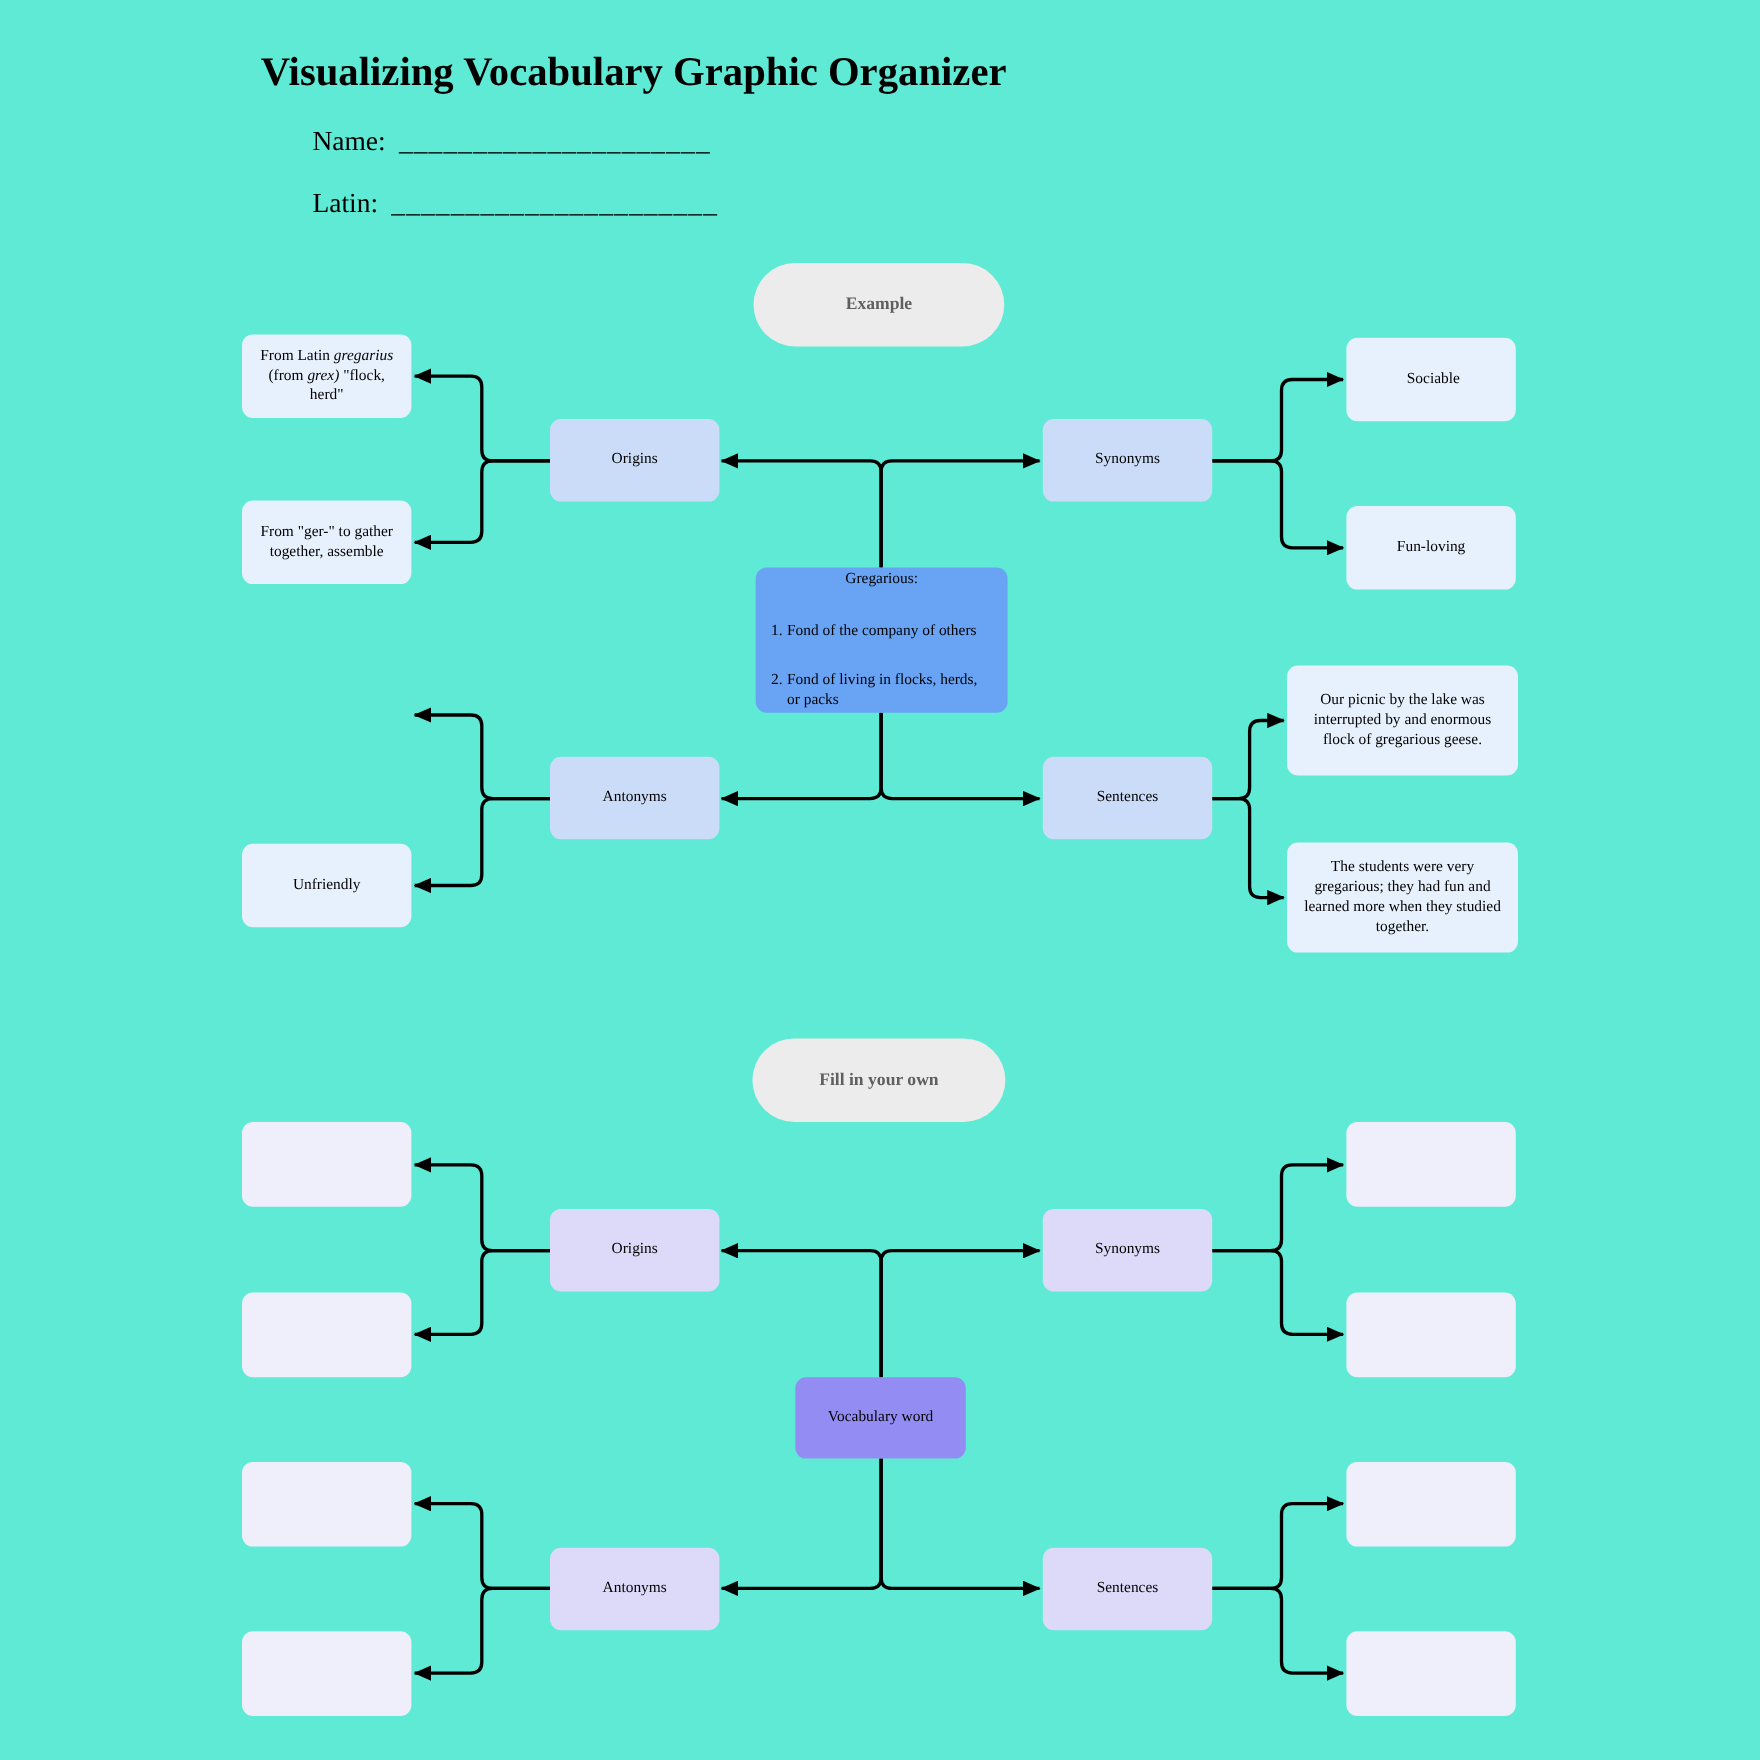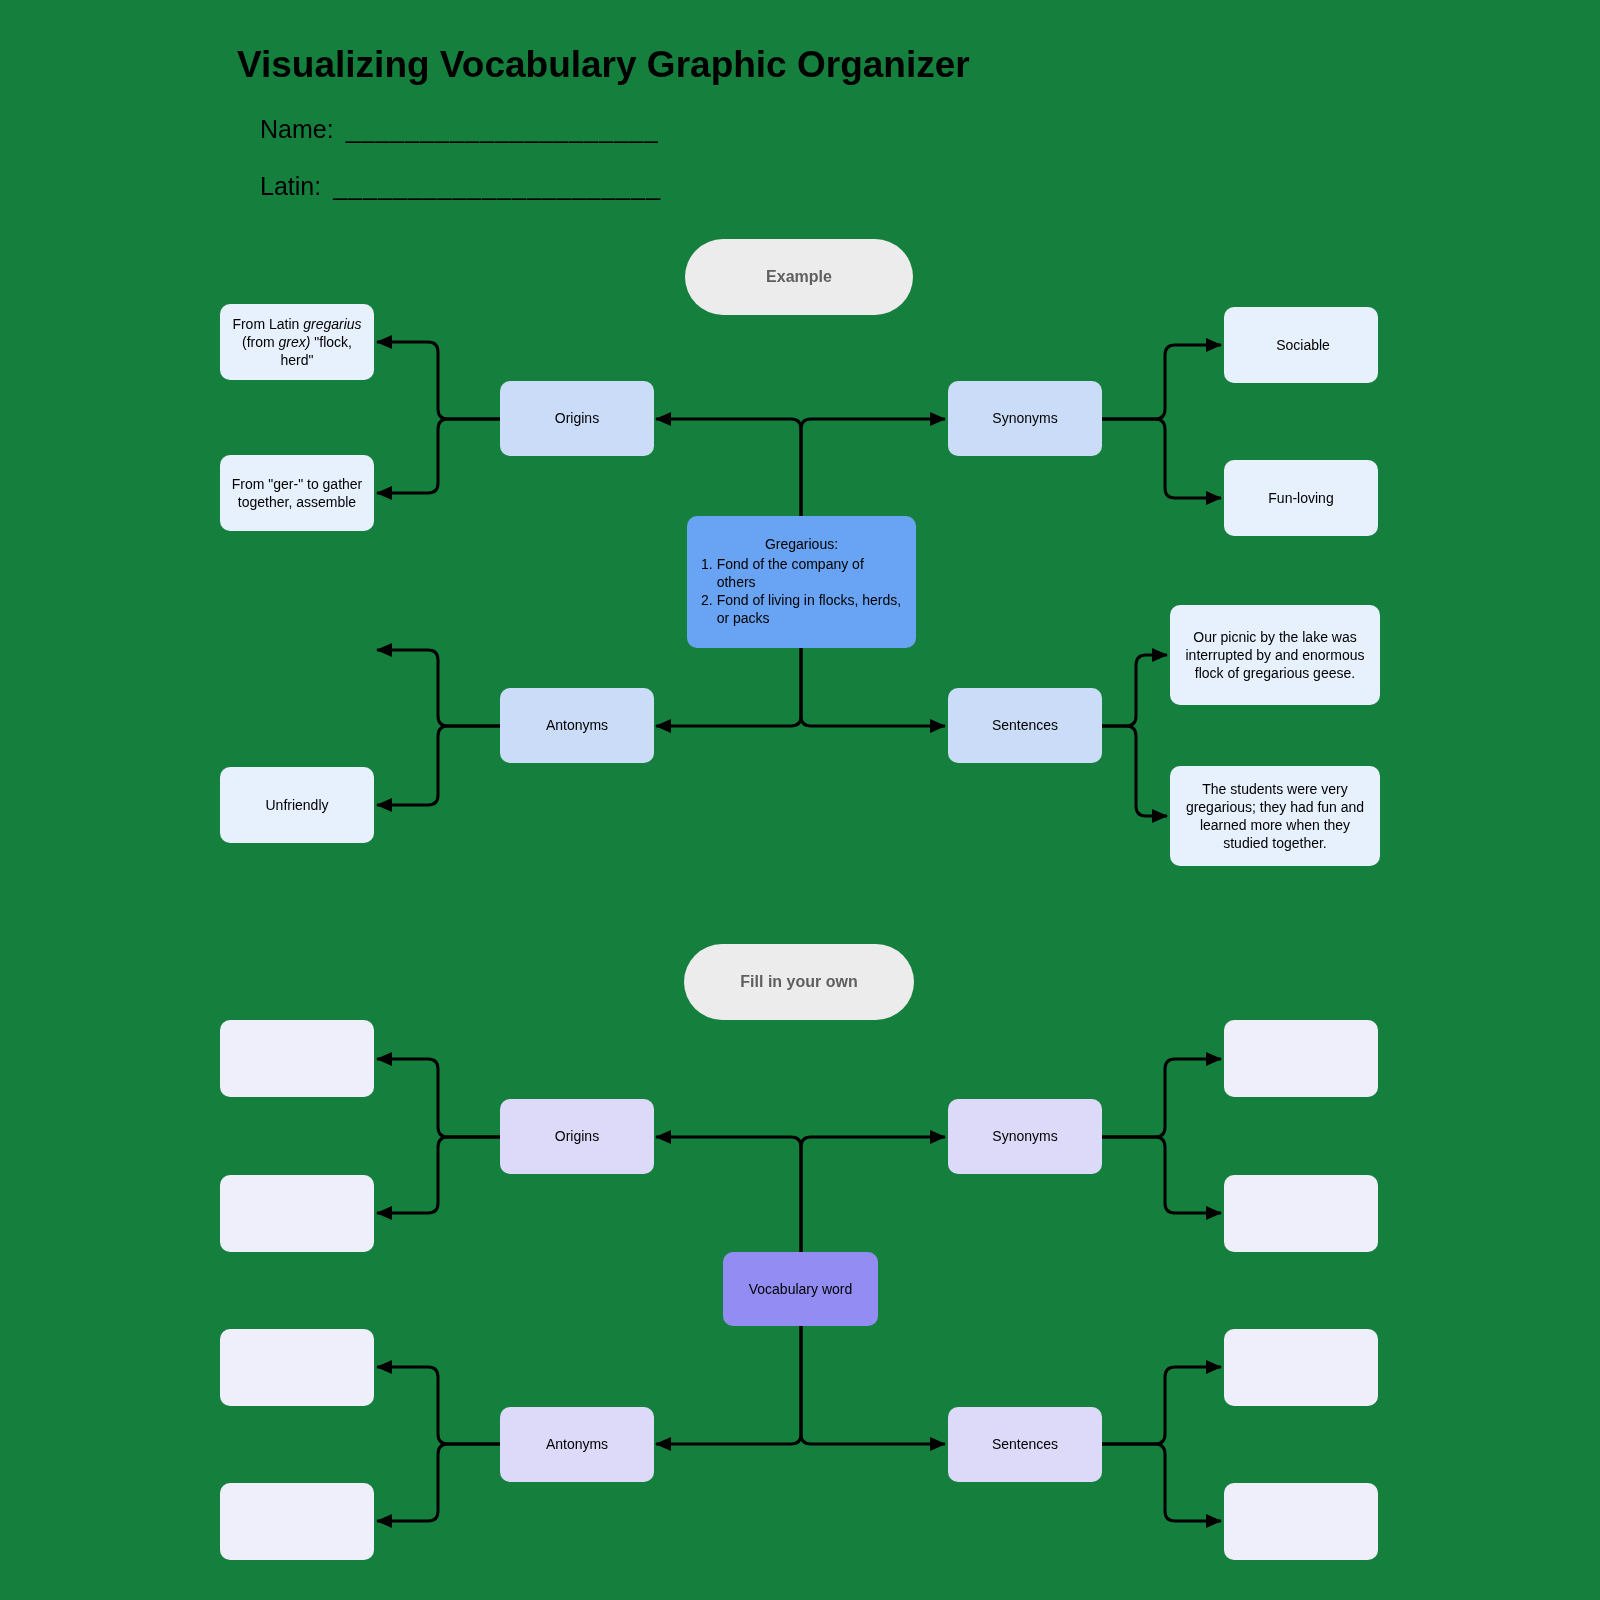--- a/index.html
+++ b/index.html
@@ -1,37 +1,37 @@
 <!DOCTYPE html>
 <html><head>
 <meta charset="utf-8">
 <style>
   html, body { margin: 0; padding: 0; background: #ffffff; }
   .canvas {
     position: relative;
     width: 1600px;
     height: 1600px;
-    background: #15803d;
-    font-family: Liberation Sans, sans-serif;
+    background: #5eead4;
+    font-family: Liberation Serif, serif;
     color: #000000;
     overflow: hidden;
   }
   .page-title {
     position: absolute;
     left: 237px;
     top: 44px;
     font-size: 37px;
     font-weight: 700;
     letter-spacing: 0px;
     color: #000000;
     white-space: nowrap;
   }
   .form-row {
     position: absolute;
-    left: 260px;
+    left: 284px;
     font-size: 25px;
     color: #000000;
     white-space: nowrap;
   }
   .form-row .blank { margin-left: 12px; letter-spacing: 1px; }
   #connector-layer { position: absolute; left: 0; top: 0; }
   .pill {
     position: absolute;
     background: #ececec;
     border-radius: 38px;
@@ -127,21 +127,21 @@
     <span>Name:</span><span class="blank">_____________________</span>
   </div>
   <div class="form-row" style="top:172px;">
     <span>Latin:</span><span class="blank">______________________</span>
   </div>
 
   <div class="pill" style="left:685px;top:239px;width:228px;height:76px;">
     <span>Example</span>
   </div>
 
-  <div class="box center-ex" style="left:687px;top:516px;width:229px;height:132px;">
+  <div class="box center-ex" style="left:687px;top:516px;width:229px;height:132px;gap:27px;">
     <div class="term">Gregarious:</div>
     <div class="def-item">
       <span class="num">1.</span>
       <span>Fond of the company of others</span>
     </div>
     <div class="def-item">
       <span class="num">2.</span>
       <span>Fond of living in flocks, herds, or packs</span>
     </div>
   </div>

